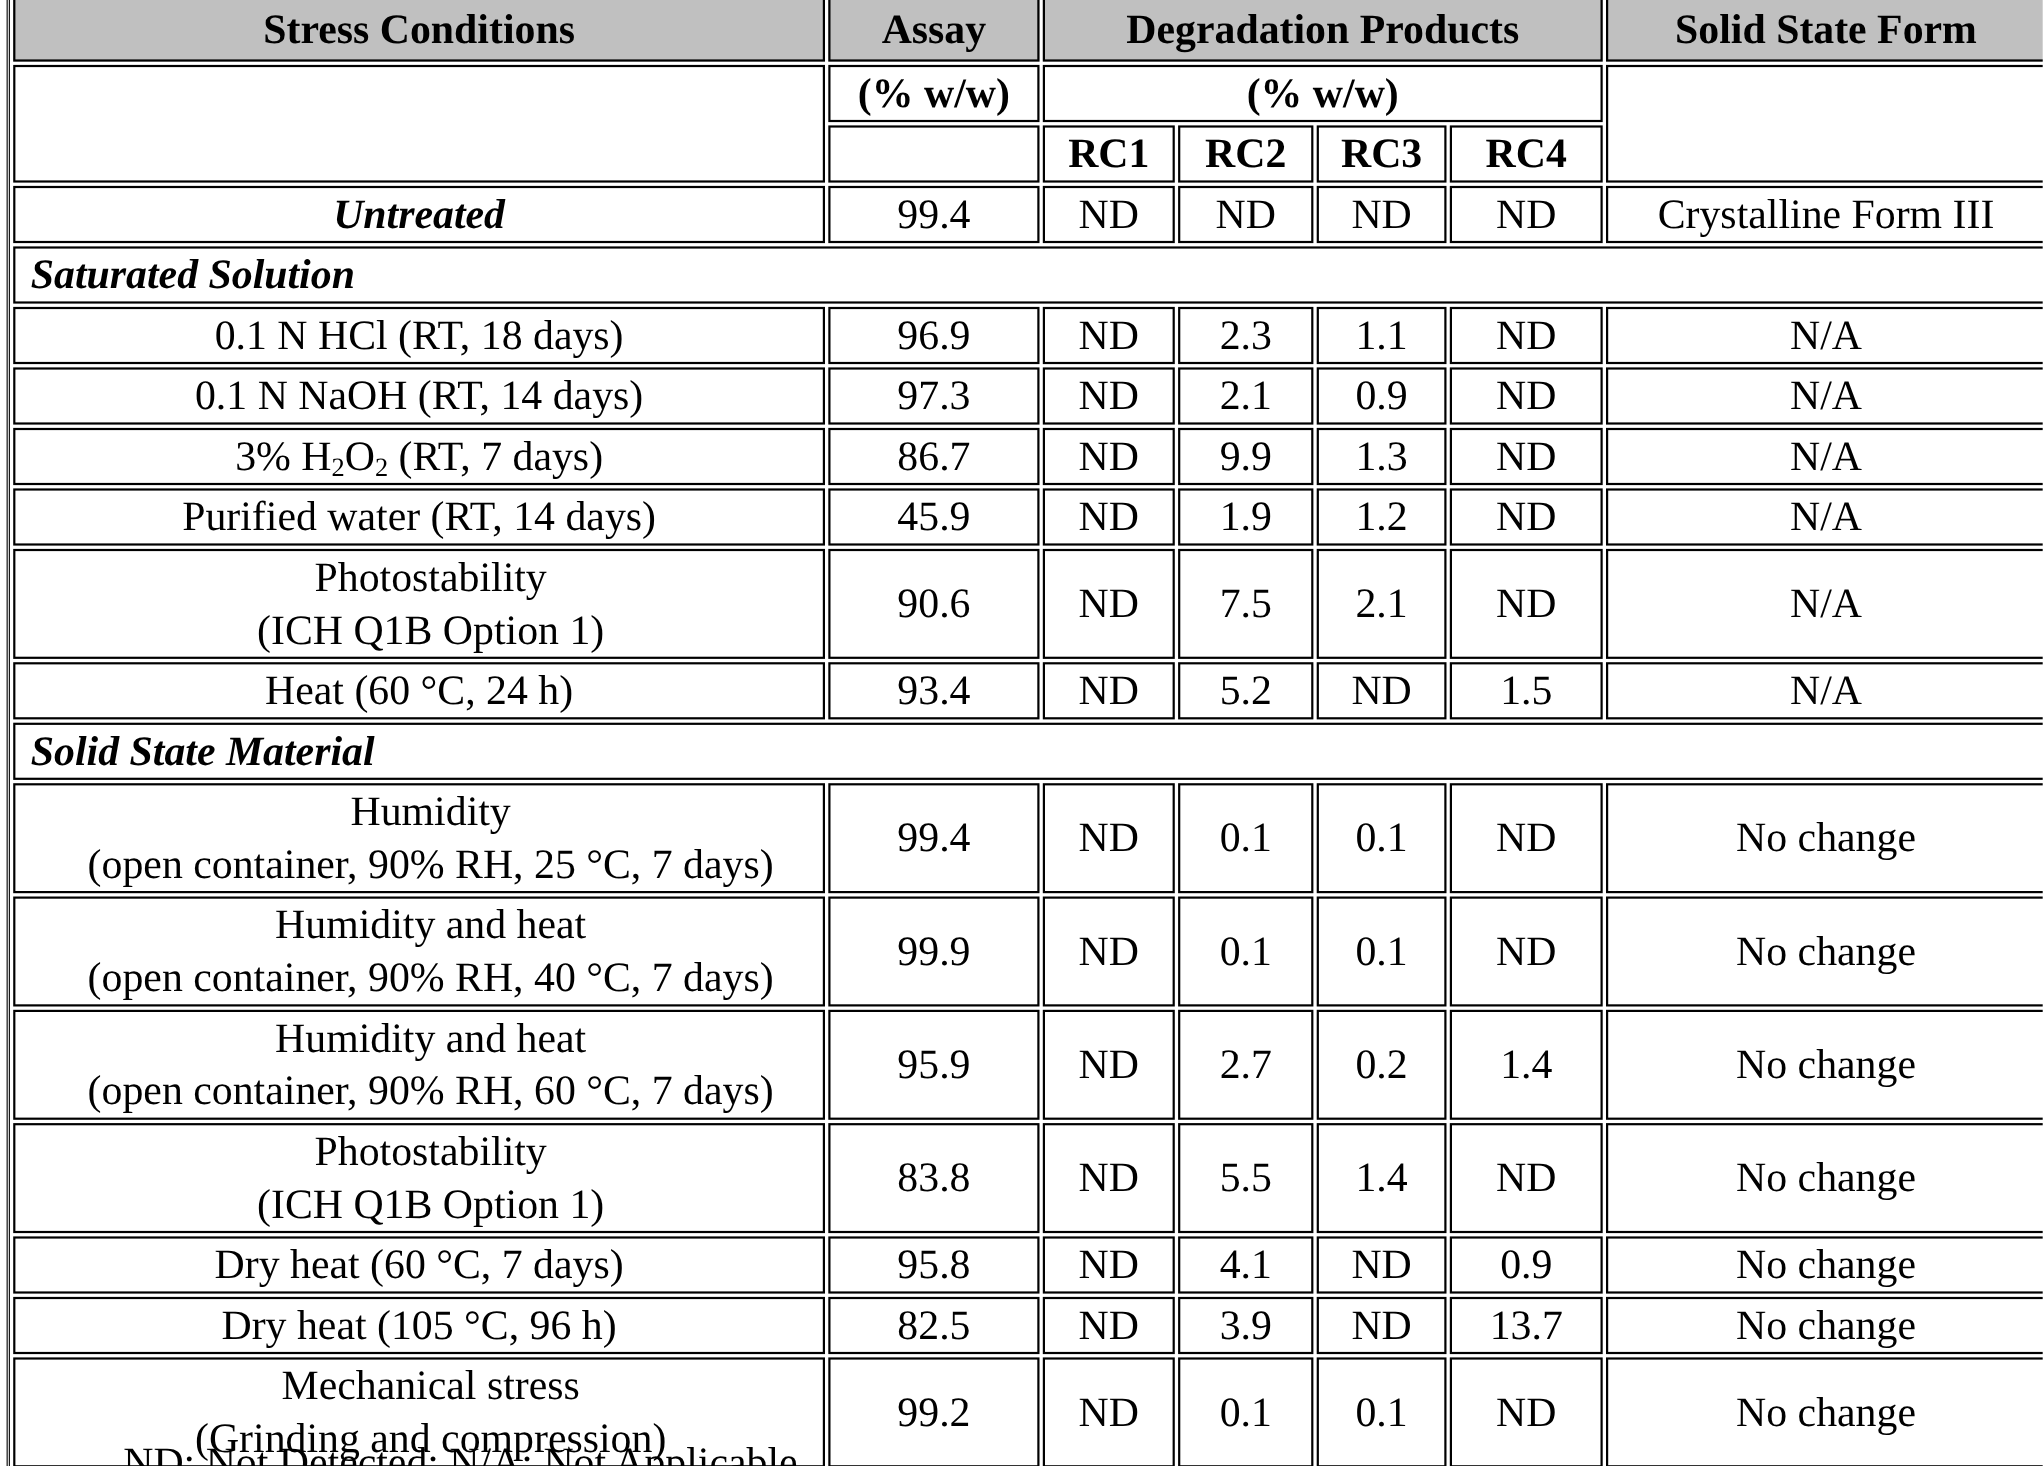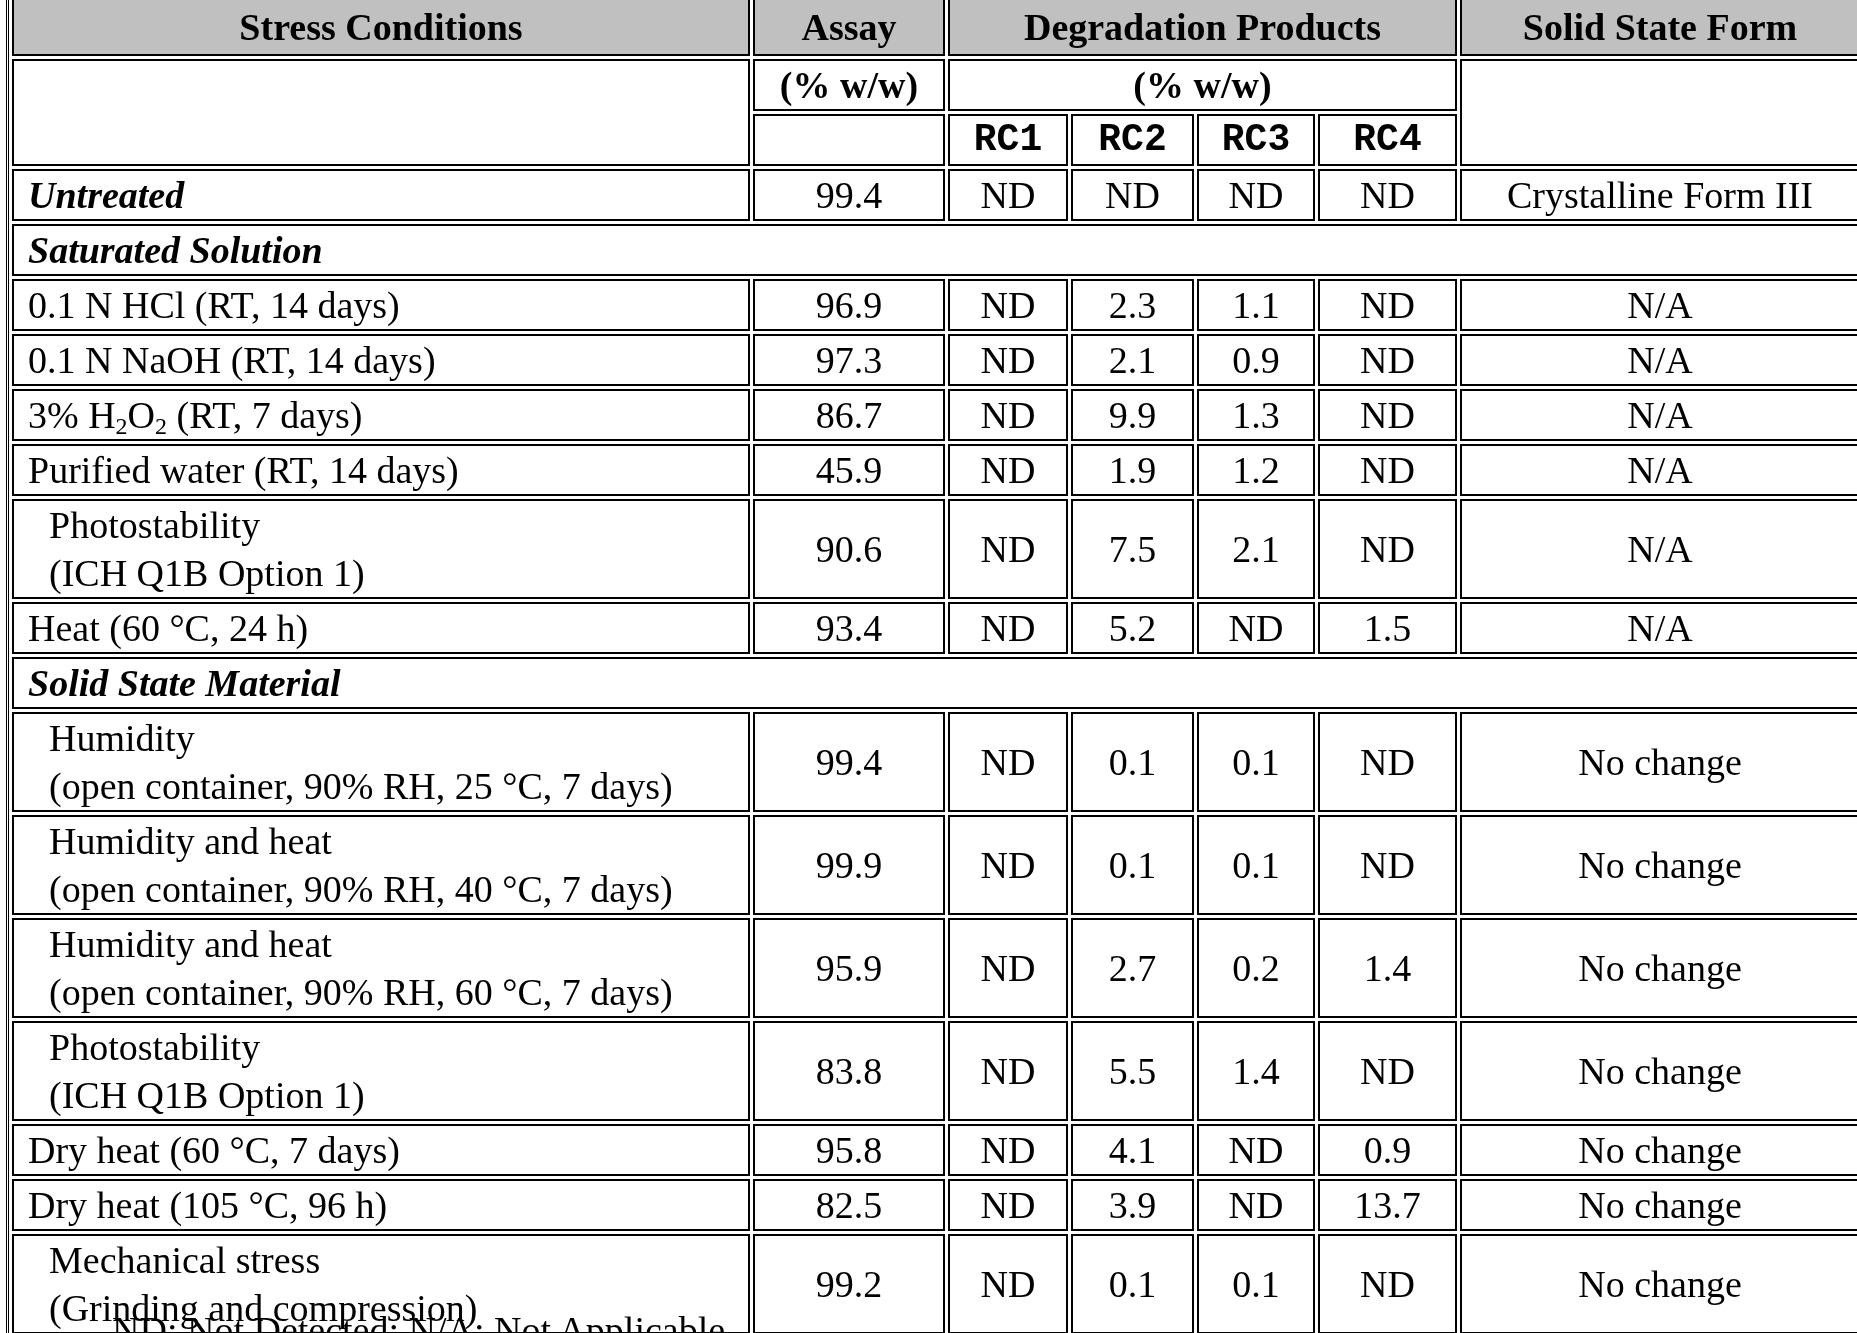--- a/index.html
+++ b/index.html
@@ -39,23 +39,22 @@
     text-align: center;
   }
   th.shade {
     background: #c0c0c0;
     height: 54px;
   }
   th.unit { height: 48px; }
   th.rc {
     font-weight: normal;
     height: 48px;
-    font-family: Liberation Mono, monospace;
-  }
-  td.cond { text-align: left; }
+  }
+  td.cond { text-align: center; }
   td.num { text-align: center; }
   td.form { text-align: center; }
   td.section {
     font-weight: bold;
     font-style: italic;
     text-align: left;
     height: 48px;
   }
   td.untreated-label {
     font-weight: bold;
@@ -118,21 +117,21 @@
       <td class="num">ND</td>
       <td class="num">ND</td>
       <td class="form">Crystalline Form III</td>
     </tr>
 
     <tr>
       <td class="section" colspan="7">Saturated Solution</td>
     </tr>
 
     <tr class="single">
-      <td class="cond">0.1 N HCl (RT, 14 days)</td>
+      <td class="cond">0.1 N HCl (RT, 18 days)</td>
       <td class="num">96.9</td>
       <td class="num">ND</td>
       <td class="num">2.3</td>
       <td class="num">1.1</td>
       <td class="num">ND</td>
       <td class="form">N/A</td>
     </tr>
 
     <tr class="single">
       <td class="cond">0.1 N NaOH (RT, 14 days)</td>

